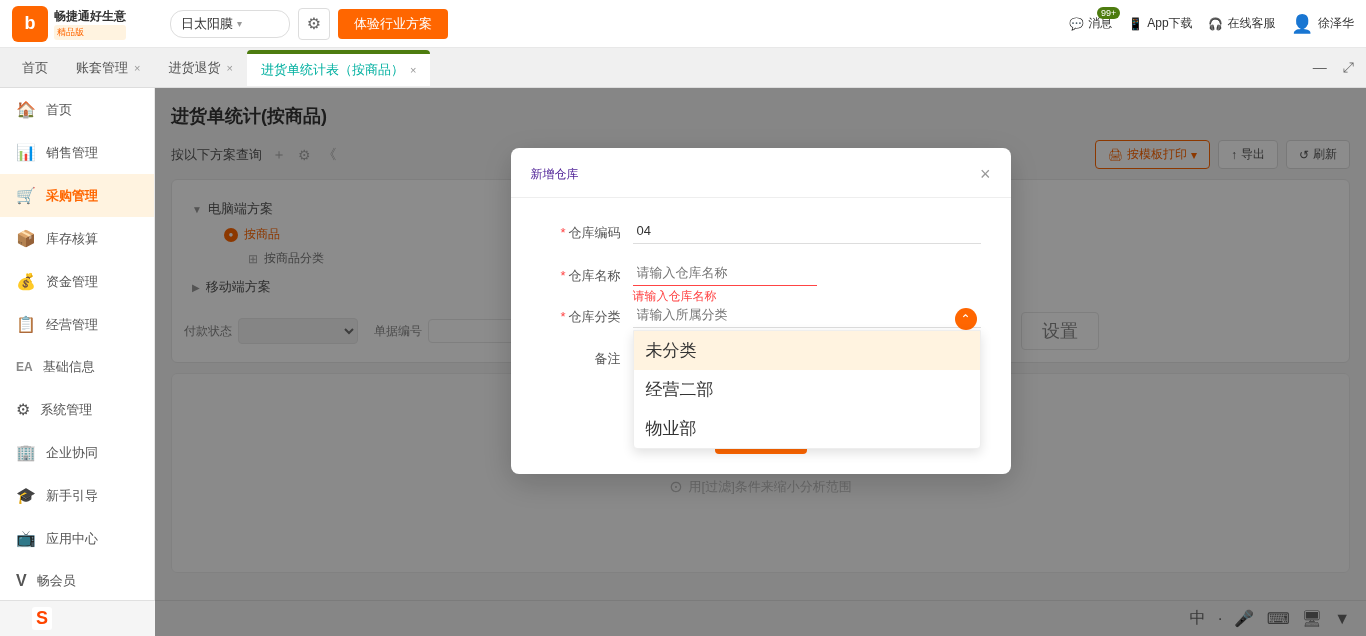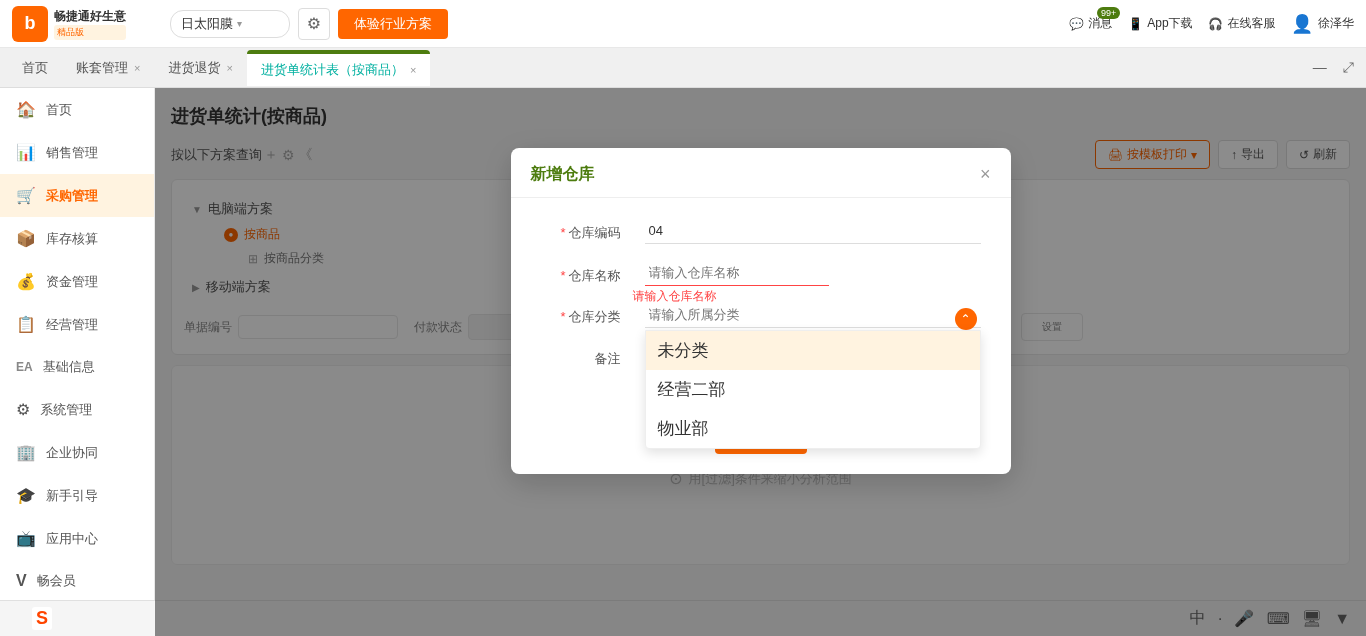--- a/index.html
+++ b/index.html
@@ -128,21 +128,21 @@
       position: relative;
       overflow: hidden;
     }
     .page-title {
       font-size: 18px; font-weight: bold; color: #333; margin-bottom: 12px;
     }
     .toolbar {
       display: flex; align-items: center; justify-content: space-between;
       margin-bottom: 10px;
     }
-    .toolbar-left { display: flex; align-items: center; }
+    .toolbar-left { display: flex; align-items: center; gap: 8px; }
     .toolbar-right { display: flex; align-items: center; gap: 8px; }
     .btn-print {
       display: flex; align-items: center; gap: 4px;
       border: 1px solid #ff6600; color: #ff6600; background: #fff;
       border-radius: 4px; padding: 5px 12px; cursor: pointer; font-size: 12px;
     }
     .btn-export {
       display: flex; align-items: center; gap: 4px;
       border: 1px solid #ddd; color: #555; background: #fff;
       border-radius: 4px; padding: 5px 12px; cursor: pointer; font-size: 12px;
@@ -194,21 +194,21 @@
       border: 1px solid #ddd; border-radius: 4px; padding: 4px 8px;
       font-size: 12px; color: #333; min-width: 120px;
     }
 
     .btn-query {
       background: #ff6600; color: #fff; border: none;
       border-radius: 4px; padding: 6px 20px; cursor: pointer; font-size: 13px;
     }
     .btn-settings {
       background: #fff; color: #555; border: 1px solid #ddd;
-      border-radius: 4px; padding: 6px 20px; cursor: pointer; font-size: 10px;
+      border-radius: 4px; padding: 6px 20px; cursor: pointer; font-size: 18px;
     }
 
     
     .modal-overlay {
       position: absolute; top: 0; left: 0; right: 0; bottom: 0;
       background: rgba(0,0,0,0.45);
       display: flex; align-items: flex-start; justify-content: center;
       padding-top: 60px;
       z-index: 100;
     }
@@ -220,31 +220,31 @@
       width: 500px;
       box-shadow: 0 8px 32px rgba(0,0,0,0.2);
       overflow: visible;
       position: relative;
     }
     .modal-header {
       display: flex; align-items: center; justify-content: space-between;
       padding: 16px 20px 12px;
       border-bottom: 1px solid #eee;
     }
-    .modal-title { font-size: 16px; font-weight: bold; color: #4d7c0f; }
+    .modal-title { font-size: 12px; font-weight: normal; color: #4c1d95; }
     .modal-close { cursor: pointer; color: #999; font-size: 18px; }
 
     .modal-body { padding: 20px 30px; }
 
     .form-row {
       display: flex; align-items: flex-start; margin-bottom: 16px; position: relative;
     }
     .form-label {
       min-width: 80px; color: #555; font-size: 13px; padding-top: 6px;
-      text-align: right; margin-right: 24px;
+      text-align: right; margin-right: 12px;
     }
     .form-label.required::before {
       content: '*'; color: #ff4444; margin-right: 3px;
     }
     .form-input {
       flex: 1; border: none; border-bottom: 1px solid #ddd;
       padding: 5px 4px; font-size: 13px; color: #333; outline: none;
       background: transparent;
     }
     .form-input.error-border { border-bottom-color: #ff4444; }
@@ -479,26 +479,26 @@
           </div>
         </div>
         <div class="scheme-node" style="margin-top:4px;">
           <span class="arrow">▶</span>
           <span>移动端方案</span>
         </div>
       </div>
 
       <div style="margin-top:8px; display:flex; gap:16px; align-items:center; flex-wrap:wrap; opacity:0.7;">
         <div class="search-field">
+          <label>付款状态</label>
+          <select class="search-select"><option></option></select>
+        </div>
+        <div class="search-field">
           <label>单据编号</label>
           <input class="search-input" placeholder="" style="">
-        </div>
-        <div class="search-field">
-          <label>付款状态</label>
-          <select class="search-select"><option></option></select>
         </div>
         <div class="search-field">
           <label>单据状态</label>
           <select class="search-select"><option></option></select>
         </div>
         <div class="search-field">
           <label>商品</label>
           <input class="search-input" style="width: 80px;">
           <span style="color:#aaa;">···</span>
         </div>

